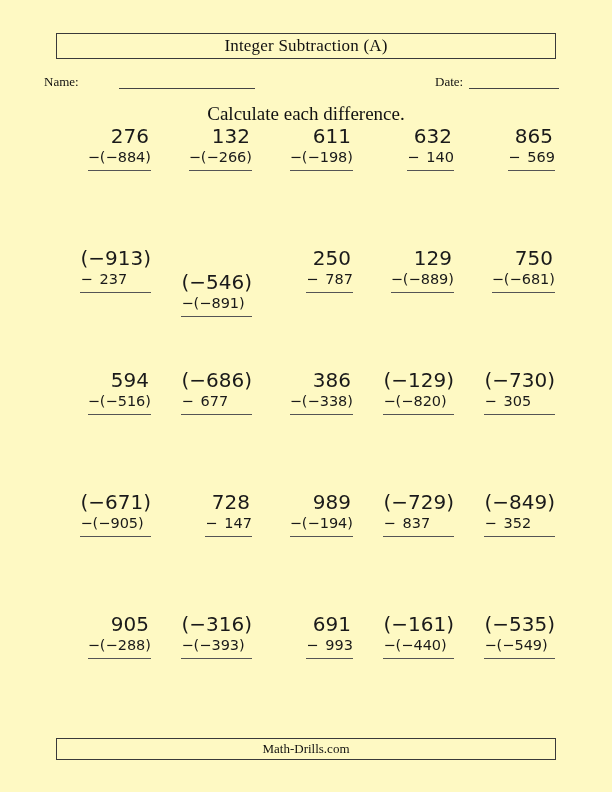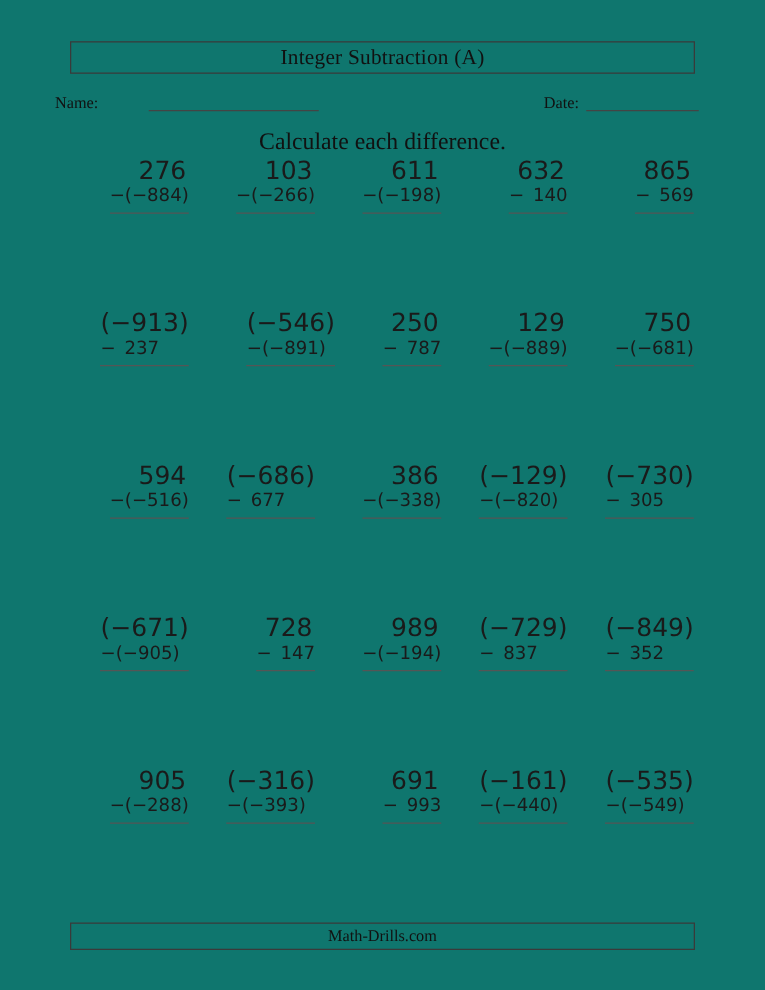--- a/index.html
+++ b/index.html
@@ -4,21 +4,21 @@
 <style>
   html, body {
     margin: 0;
     padding: 0;
     background: #ffffff;
   }
   .page {
     position: relative;
     width: 612px;
     height: 792px;
-    background: #0f766e;
+    background: #fef9c3;
     overflow: hidden;
     font-family: "Liberation Serif", serif;
     color: #000000;
   }
 
   
   .title-box {
     position: absolute;
     left: 56px;
     top: 33px;
@@ -188,21 +188,21 @@
               <div class="op-bottom paren">
                 <span class="minus-sign">−</span>
                 <span>(−884)</span>
               </div>
             </div>
             <div style="height: 60px;"></div>
           </div>
         </div>
         <div class="prob" style="left: 101px;">
           <div class="prob-inner">
-            <div class="op-top bare">103</div>
+            <div class="op-top bare">132</div>
             <div class="op-bottom-wrap">
               <div class="op-bottom paren">
                 <span class="minus-sign">−</span>
                 <span>(−266)</span>
               </div>
             </div>
             <div style="height: 60px;"></div>
           </div>
         </div>
         <div class="prob" style="left: 202px;">
@@ -248,21 +248,21 @@
             <div class="op-top paren">(−913)</div>
             <div class="op-bottom-wrap">
               <div class="op-bottom bare">
                 <span class="minus-sign">−</span>
                 <span>237</span>
               </div>
             </div>
             <div style="height: 60px;"></div>
           </div>
         </div>
-        <div class="prob" style="left: 117px;">
+        <div class="prob" style="left: 101px; margin-top: 24px;">
           <div class="prob-inner">
             <div class="op-top paren">(−546)</div>
             <div class="op-bottom-wrap">
               <div class="op-bottom paren">
                 <span class="minus-sign">−</span>
                 <span>(−891)</span>
               </div>
             </div>
             <div style="height: 60px;"></div>
           </div>

